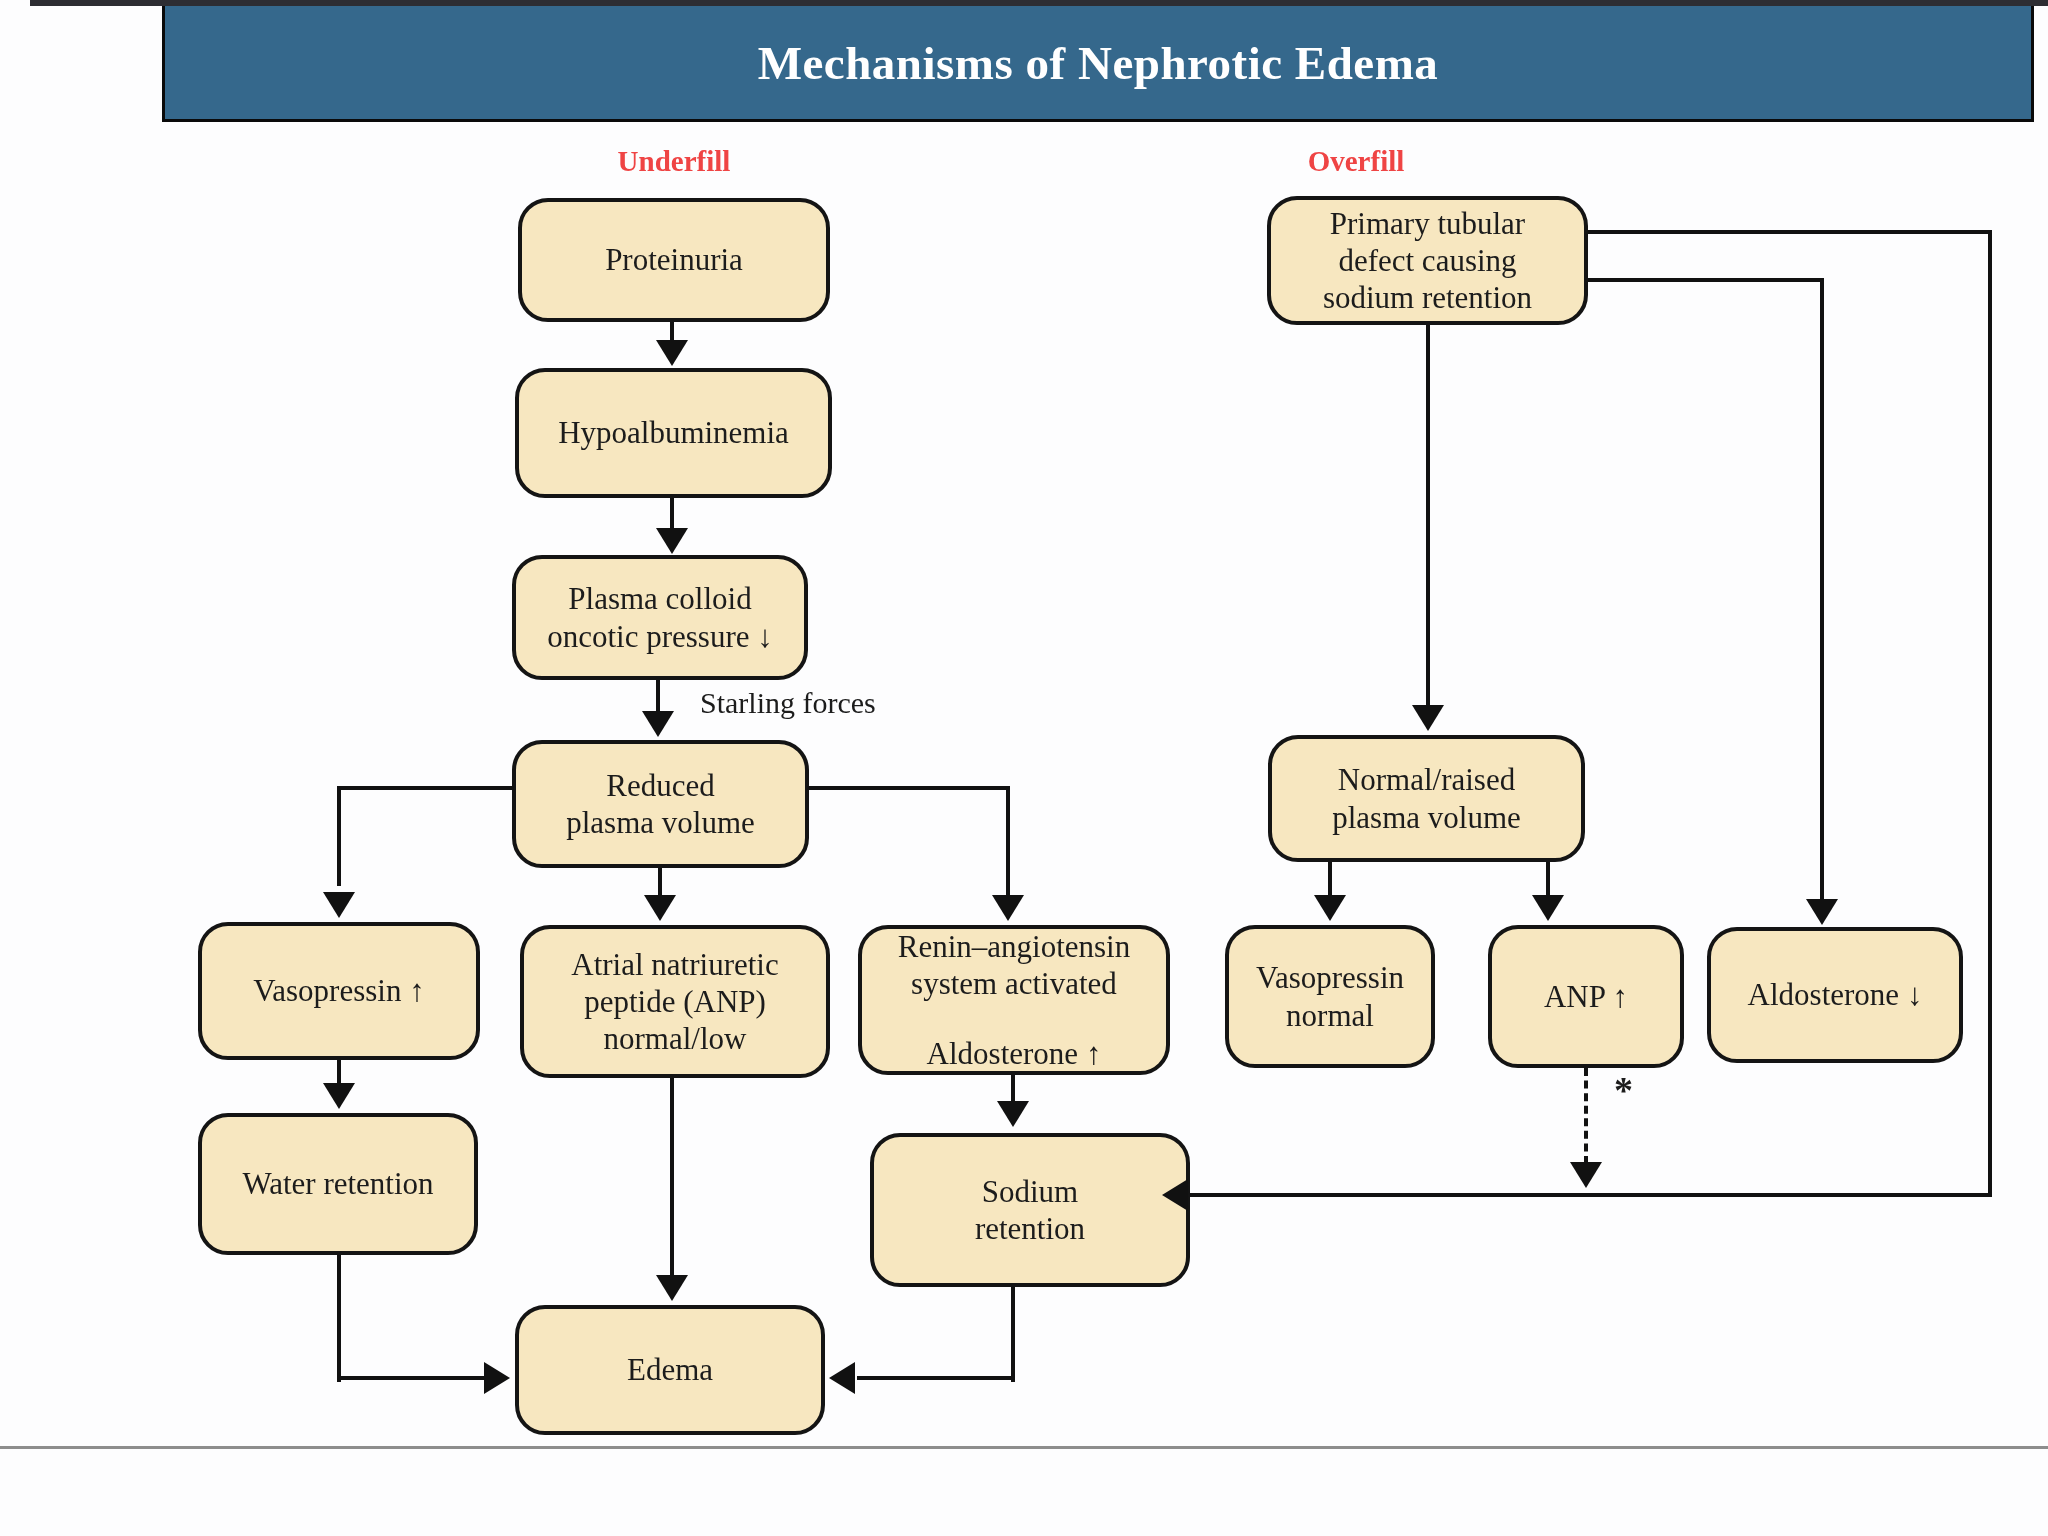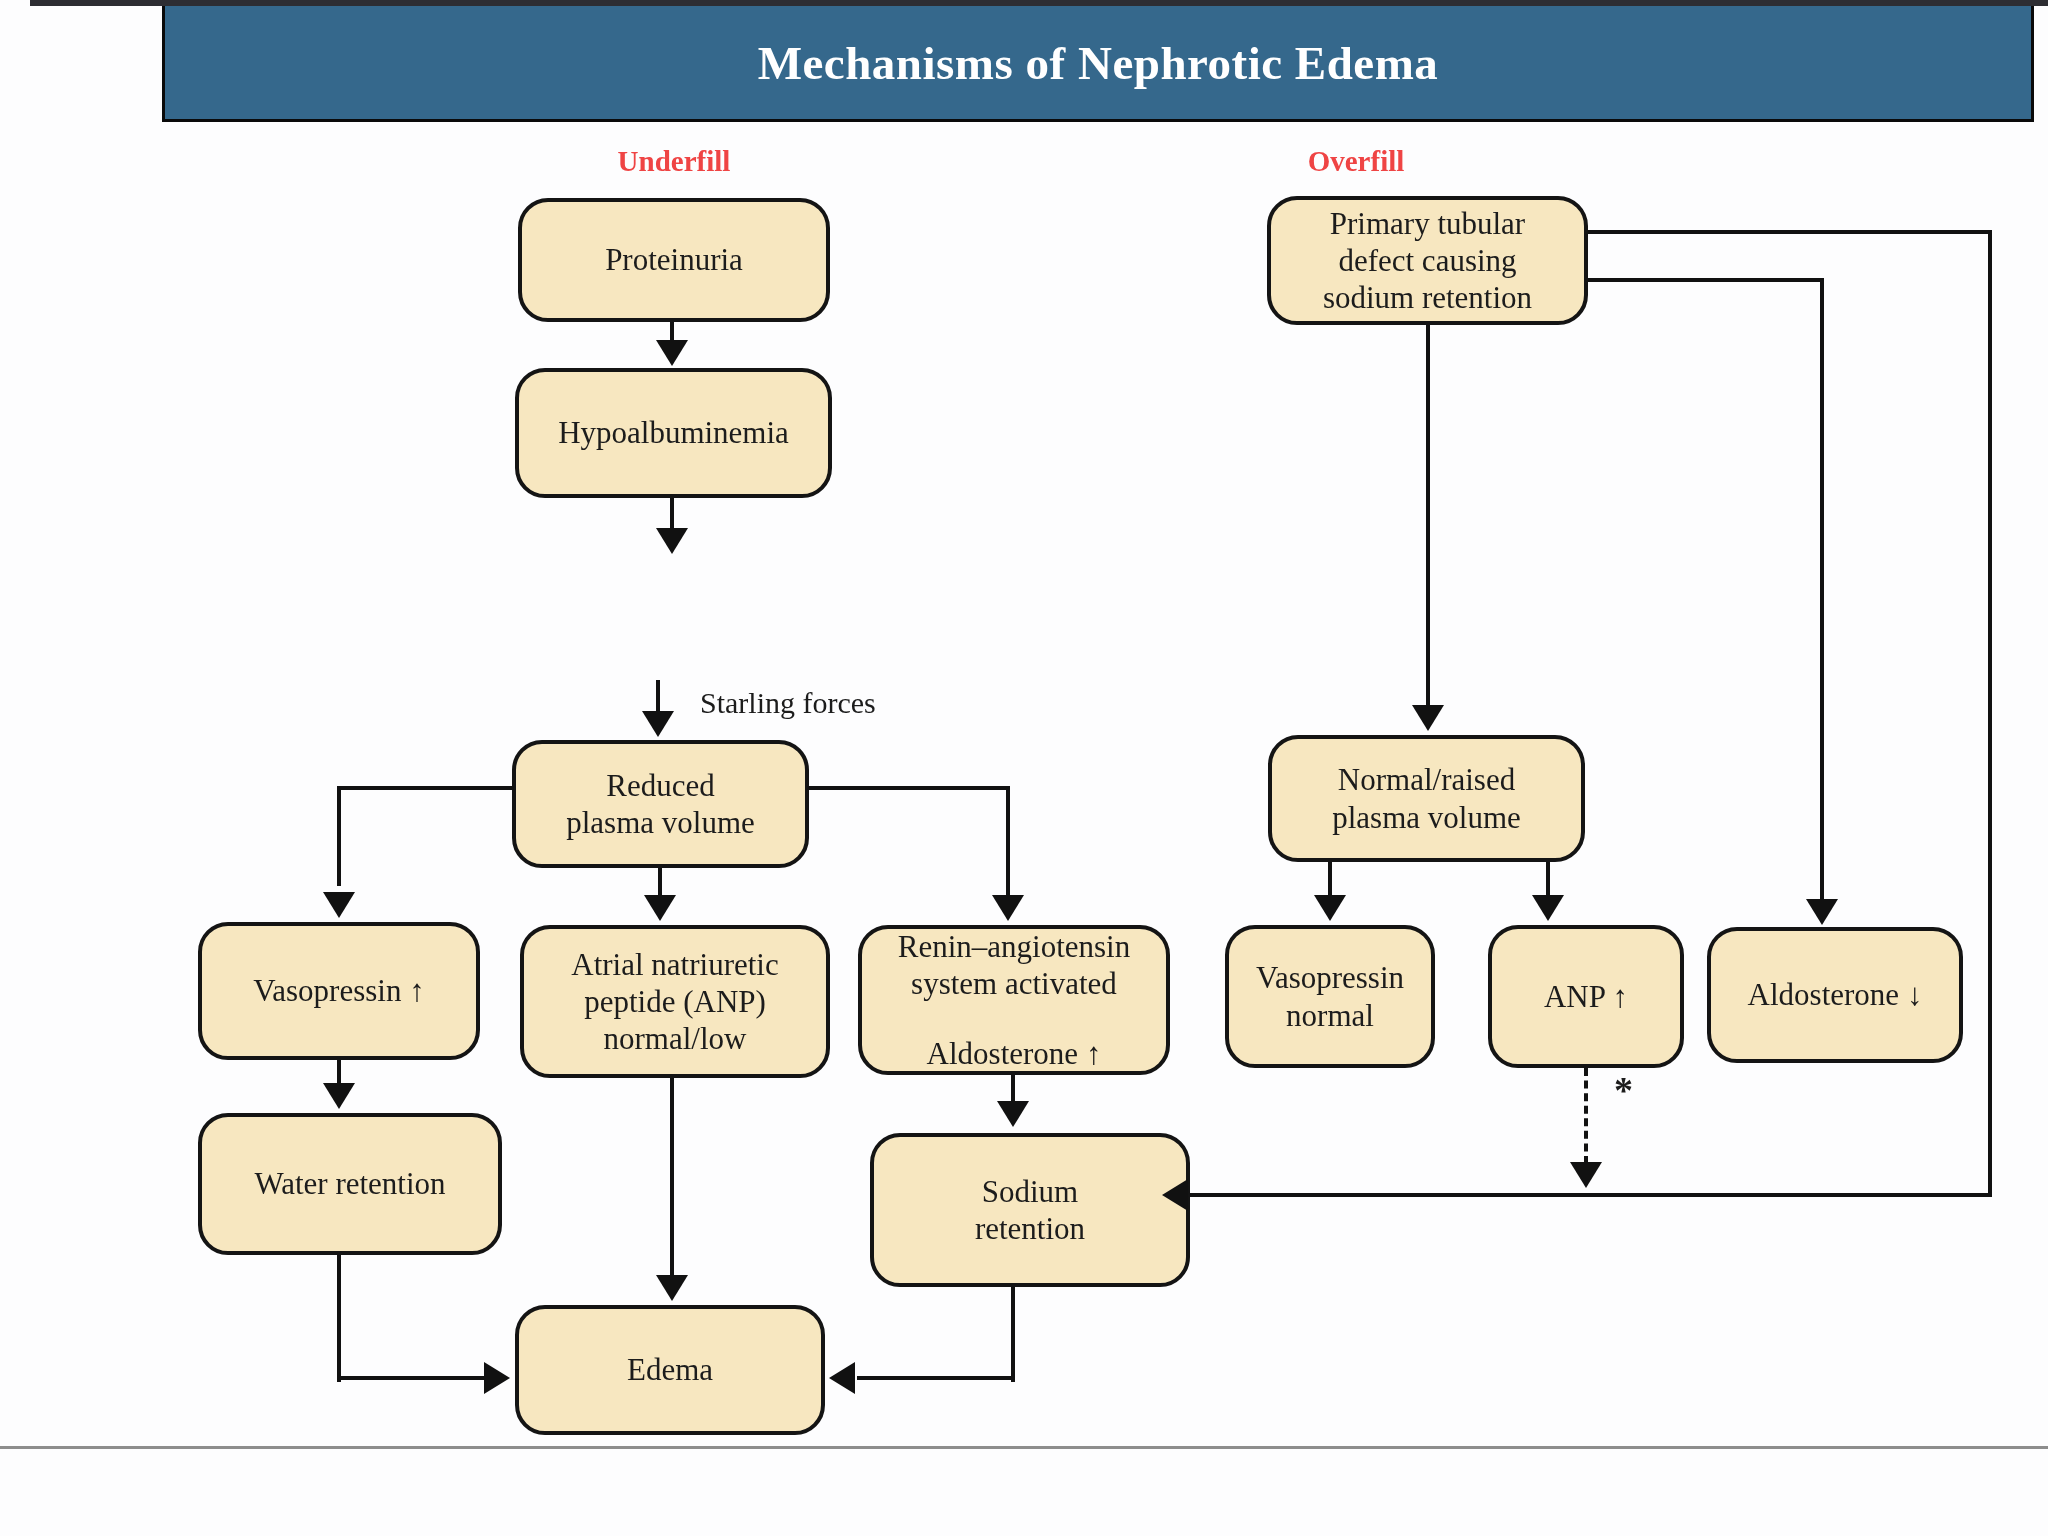--- a/index.html
+++ b/index.html
@@ -82,32 +82,34 @@
   <div class="top-strip" style="left:30px; top:0; width:2018px; height:6px;"></div>
   <div class="title-bar">
     <div class="title-text">Mechanisms of Nephrotic Edema</div>
   </div>
 
   <div class="col-header" style="left:524px; top:145px;">Underfill</div>
   <div class="col-header" style="left:1206px; top:145px;">Overfill</div>
 
   <div class="node" style="left:518px; top:198px; width:312px; height:124px;">Proteinuria</div>
   <div class="node" style="left:515px; top:368px; width:317px; height:130px;">Hypoalbuminemia</div>
+  <div class="node" style="left:512px; top:555px; width:296px; height:125px;">Plasma colloid
+oncotic pressure ↓</div>
   <div class="node" style="left:512px; top:740px; width:297px; height:128px;">Reduced
 plasma volume</div>
   <div class="node" style="left:198px; top:922px; width:282px; height:138px;">Vasopressin ↑</div>
   <div class="node" style="left:520px; top:925px; width:310px; height:153px;">Atrial natriuretic
 peptide (ANP)
 normal/low</div>
   <div class="node" style="left:858px; top:925px; width:312px; height:150px;">
     <span>Renin–angiotensin
 system activated</span>
     <span class="sublabel">Aldosterone ↑</span>
   </div>
-  <div class="node" style="left:198px; top:1113px; width:304px; height:142px;">Water retention</div>
+  <div class="node" style="left:198px; top:1113px; width:280px; height:142px;">Water retention</div>
   <div class="node" style="left:870px; top:1133px; width:320px; height:154px;">Sodium
 retention</div>
   <div class="node" style="left:515px; top:1305px; width:310px; height:130px;">Edema</div>
 
   <div class="node" style="left:1267px; top:196px; width:321px; height:129px;">Primary tubular
 defect causing
 sodium retention</div>
   <div class="node" style="left:1268px; top:735px; width:317px; height:127px;">Normal/raised
 plasma volume</div>
   <div class="node" style="left:1225px; top:925px; width:210px; height:143px;">Vasopressin

